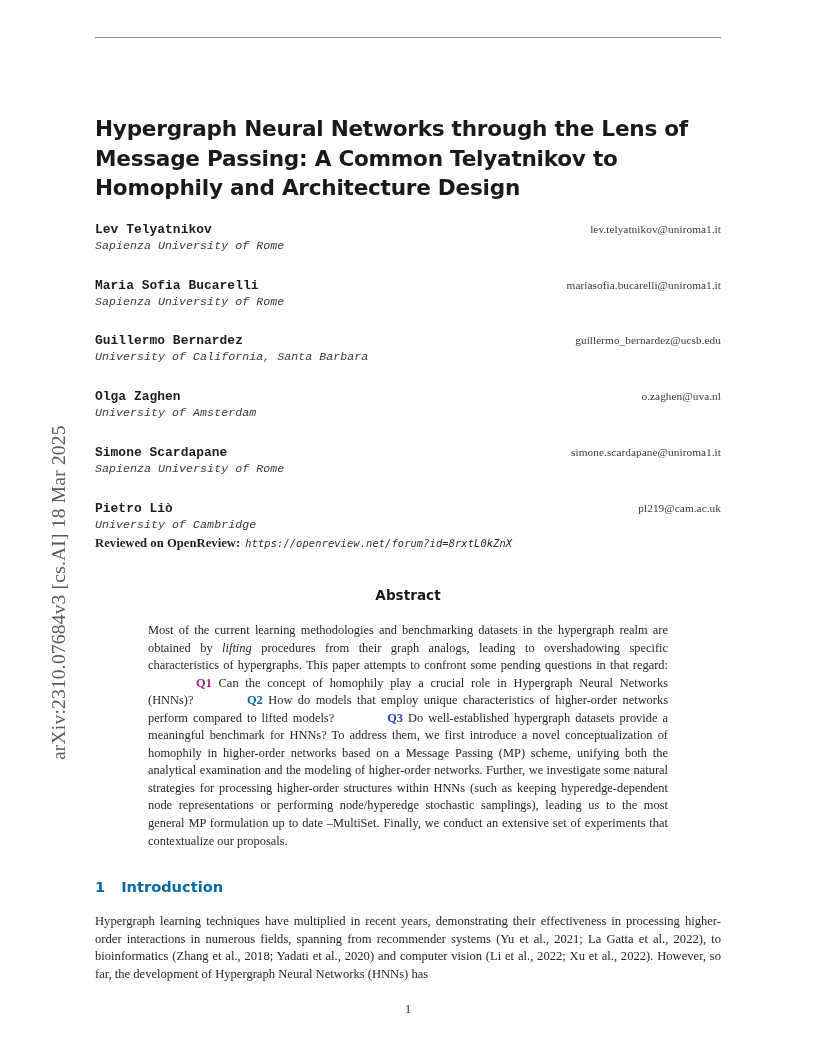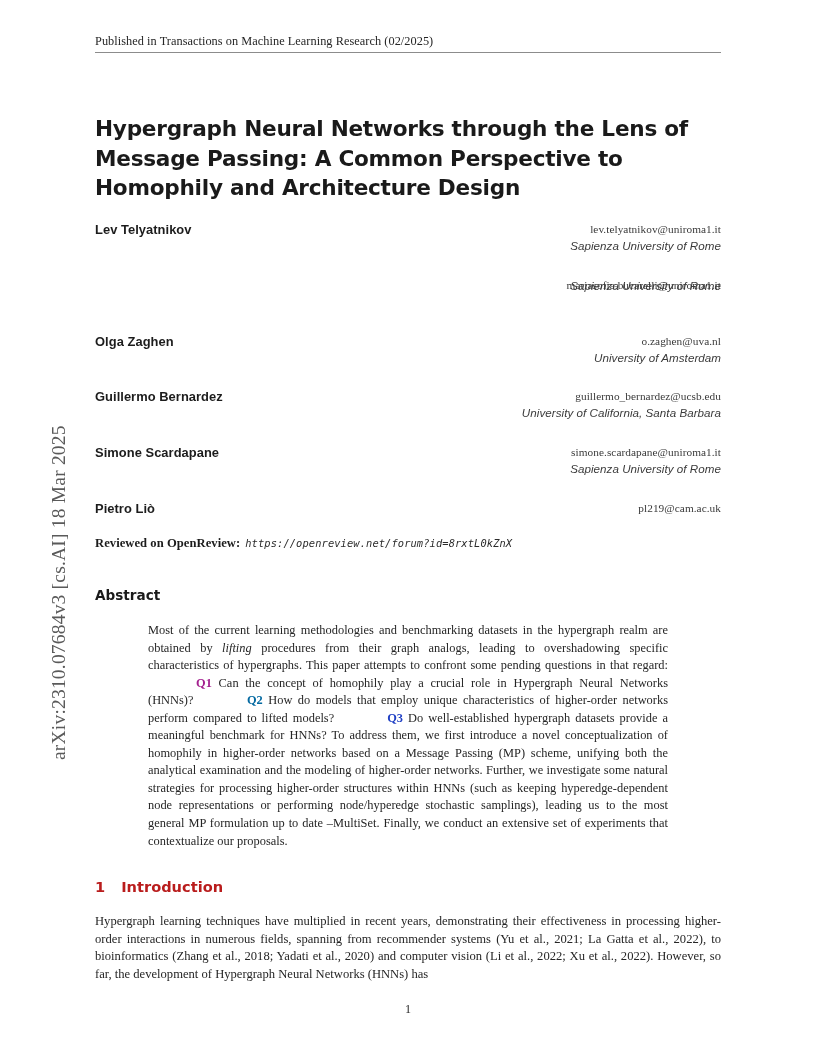--- a/index.html
+++ b/index.html
@@ -88,35 +88,34 @@
     left: 0;
     top: 222px;
     width: 626px;
   }
   .author-block {
     position: relative;
     margin-bottom: 21.5px;
     height: 34px;
   }
   .author-name {
-    font-family: Liberation Sans, sans-serif;
+    font-family: Liberation Mono, monospace;
     font-weight: bold;
     font-size: 12.9px;
     color: #1c1c1c;
     line-height: 16px;
     letter-spacing: 0.05px;
   }
   .author-affil {
-    font-family: Liberation Sans, sans-serif;
+    font-family: Liberation Mono, monospace;
     font-style: italic;
     font-size: 11.6px;
     color: #3a3a3a;
     line-height: 15px;
     letter-spacing: 0.05px;
-    text-align: right;
   }
   .author-email {
     position: absolute;
     right: 0;
     top: 1px;
     font-family: "Liberation Serif", "DejaVu Serif", serif;
     font-size: 11.3px;
     color: #3a3a3a;
     letter-spacing: 0.05px;
     white-space: nowrap;
@@ -144,20 +143,21 @@
     margin-left: 5px;
     text-align: right;
   }
 
   
   .abstract-head {
     position: absolute;
     left: 0;
     top: 587px;
     width: 626px;
+    text-align: center;
     font-family: "DejaVu Sans", "Liberation Sans", sans-serif;
     font-weight: bold;
     font-size: 13.6px;
     color: #1a1a1a;
   }
   .abstract-body {
     position: absolute;
     left: 53px;
     top: 622px;
     width: 520px;
@@ -177,21 +177,21 @@
   .q3 { color: #1f3fc4; }
 
   
   .sec-head {
     position: absolute;
     left: 0;
     top: 878px;
     font-family: "DejaVu Sans", "Liberation Sans", sans-serif;
     font-weight: bold;
     font-size: 14.6px;
-    color: #b91c1c;
+    color: #0369a1;
     white-space: nowrap;
   }
   .sec-head .num { margin-right: 16px; }
   .sec-body {
     position: absolute;
     left: 0;
     top: 913px;
     width: 626px;
     font-family: "Liberation Serif", "DejaVu Serif", serif;
     font-size: 12.6px;
@@ -216,59 +216,60 @@
 </head>
 <body>
 
 <div class="arxiv-stamp">
   <span>arXiv:2310.07684v3  [cs.AI]  18 Mar 2025</span>
 </div>
 
 <div class="page">
 
   <div class="runhead">
-    <div class="runhead-text">Published in Transactions on Machine Learning Research (02/2025)</div>
     <div class="runhead-rule"></div>
   </div>
 
-  <h1 class="title">Hypergraph Neural Networks through the Lens of Message Passing: A Common Perspective to Homophily and Architecture Design</h1>
+  <h1 class="title">Hypergraph Neural Networks through the Lens of Message Passing: A Common Telyatnikov to Homophily and Architecture Design</h1>
 
   <div class="authors">
 
     <div class="author-block">
       <div class="author-name">Lev Telyatnikov</div>
       <div class="author-affil">Sapienza University of Rome</div>
       <div class="author-email">lev.telyatnikov@uniroma1.it</div>
     </div>
 
     <div class="author-block">
+      <div class="author-name">Maria Sofia Bucarelli</div>
       <div class="author-affil">Sapienza University of Rome</div>
       <div class="author-email">mariasofia.bucarelli@uniroma1.it</div>
+    </div>
+
+    <div class="author-block">
+      <div class="author-name">Guillermo Bernardez</div>
+      <div class="author-affil">University of California, Santa Barbara</div>
+      <div class="author-email">guillermo_bernardez@ucsb.edu</div>
     </div>
 
     <div class="author-block" style="margin-top:22px;">
       <div class="author-name">Olga Zaghen</div>
       <div class="author-affil">University of Amsterdam</div>
       <div class="author-email">o.zaghen@uva.nl</div>
     </div>
 
-    <div class="author-block">
-      <div class="author-name">Guillermo Bernardez</div>
-      <div class="author-affil">University of California, Santa Barbara</div>
-      <div class="author-email">guillermo_bernardez@ucsb.edu</div>
-    </div>
-
     <div class="author-block" style="margin-top:14px;">
       <div class="author-name">Simone Scardapane</div>
       <div class="author-affil">Sapienza University of Rome</div>
       <div class="author-email">simone.scardapane@uniroma1.it</div>
     </div>
 
     <div class="author-block" style="margin-top:22px;">
       <div class="author-name">Pietro Liò</div>
+      <div class="author-affil">University of Cambridge</div>
       <div class="author-email">pl219@cam.ac.uk</div>
     </div>
 
   </div>
 
   <div class="reviewed">
     <span class="reviewed-label">Reviewed on OpenReview:</span><span class="reviewed-url">https://openreview.net/forum?id=8rxtL0kZnX</span>
   </div>
 
   <div class="abstract-head">Abstract</div>

